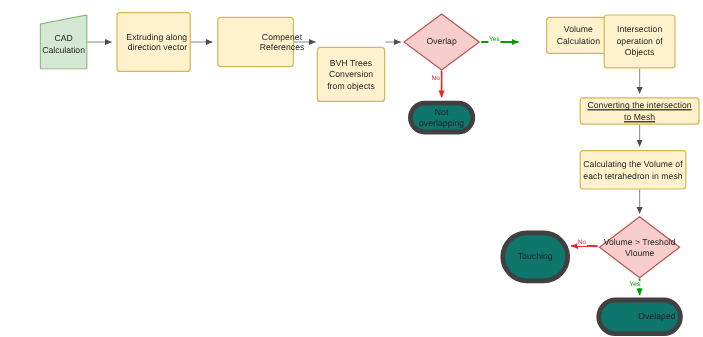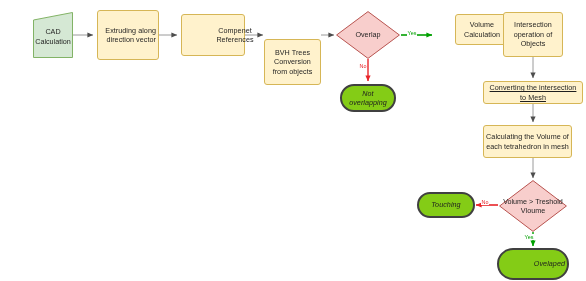--- a/index.html
+++ b/index.html
@@ -8,21 +8,21 @@
   #canvas{position:relative;width:586px;height:281px;background:#fff;}
   svg.edges{position:absolute;left:0;top:0;width:586px;height:281px;overflow:visible;}
 
   .node{position:absolute;box-sizing:border-box;display:flex;
         align-items:center;justify-content:center;text-align:center;
         font-size:7.2px;line-height:1.32;color:#1f1f1f;
         letter-spacing:.05px;z-index:3;}
   .node span{display:block;padding:0 2px;}
 
   .proc{background:#fff2cc;border:1px solid #d6b656;border-radius:3px;}
-  .term{background:#84cc16;border:2px solid #404040;border-radius:999px;font-style:italic;}
+  .term{background:#0f766e;border:4px solid #404040;border-radius:999px;}
   .dec-wrap{position:absolute;z-index:3;}
   .dec-wrap .dlabel{position:absolute;left:0;top:0;width:100%;height:100%;
         display:flex;align-items:center;justify-content:center;
         font-size:7.2px;line-height:1.32;color:#1f1f1f;text-align:center;}
   .manual{position:absolute;z-index:3;display:flex;align-items:center;
         justify-content:center;text-align:center;font-size:7.2px;
         line-height:1.32;color:#1f1f1f;}
   .manual .mlabel{position:relative;z-index:2;padding-top:3px;}
 
   .edgelabel{position:absolute;font-size:5.4px;color:#1f1f1f;z-index:5;
@@ -117,21 +117,21 @@
     <span>Calculating the Volume of each tetrahedron in mesh</span>
   </div>
 
   <div class="dec-wrap" style="left:499px;top:180px;width:68px;height:52px;">
     <svg width="68" height="52" viewBox="0 0 68 52">
       <path d="M34,0.6 L67.4,26 L34,51.4 L0.6,26 z" fill="#f8cecc" stroke="#b85450" stroke-width="1"></path>
     </svg>
     <div class="dlabel">Volume &gt; Treshold Vloume</div>
   </div>
 
-  <div class="node term" style="left:417px;top:192px;width:58px;height:26px;">
+  <div class="node term" style="left:417px;top:192px;width:58px;height:44px;">
     <span>Touching</span>
   </div>
 
   <div class="node term" style="left:497px;top:248px;width:72px;height:32px;justify-content:flex-end;">
     <span>Ovelaped</span>
   </div>
 
   <div class="edgelabel" style="left:407px;top:30px;color:#00a000;">Yes</div>
   <div class="edgelabel" style="left:359px;top:63px;color:#e8252a;">No</div>
   <div class="edgelabel" style="left:481px;top:199px;color:#e8252a;">No</div>

